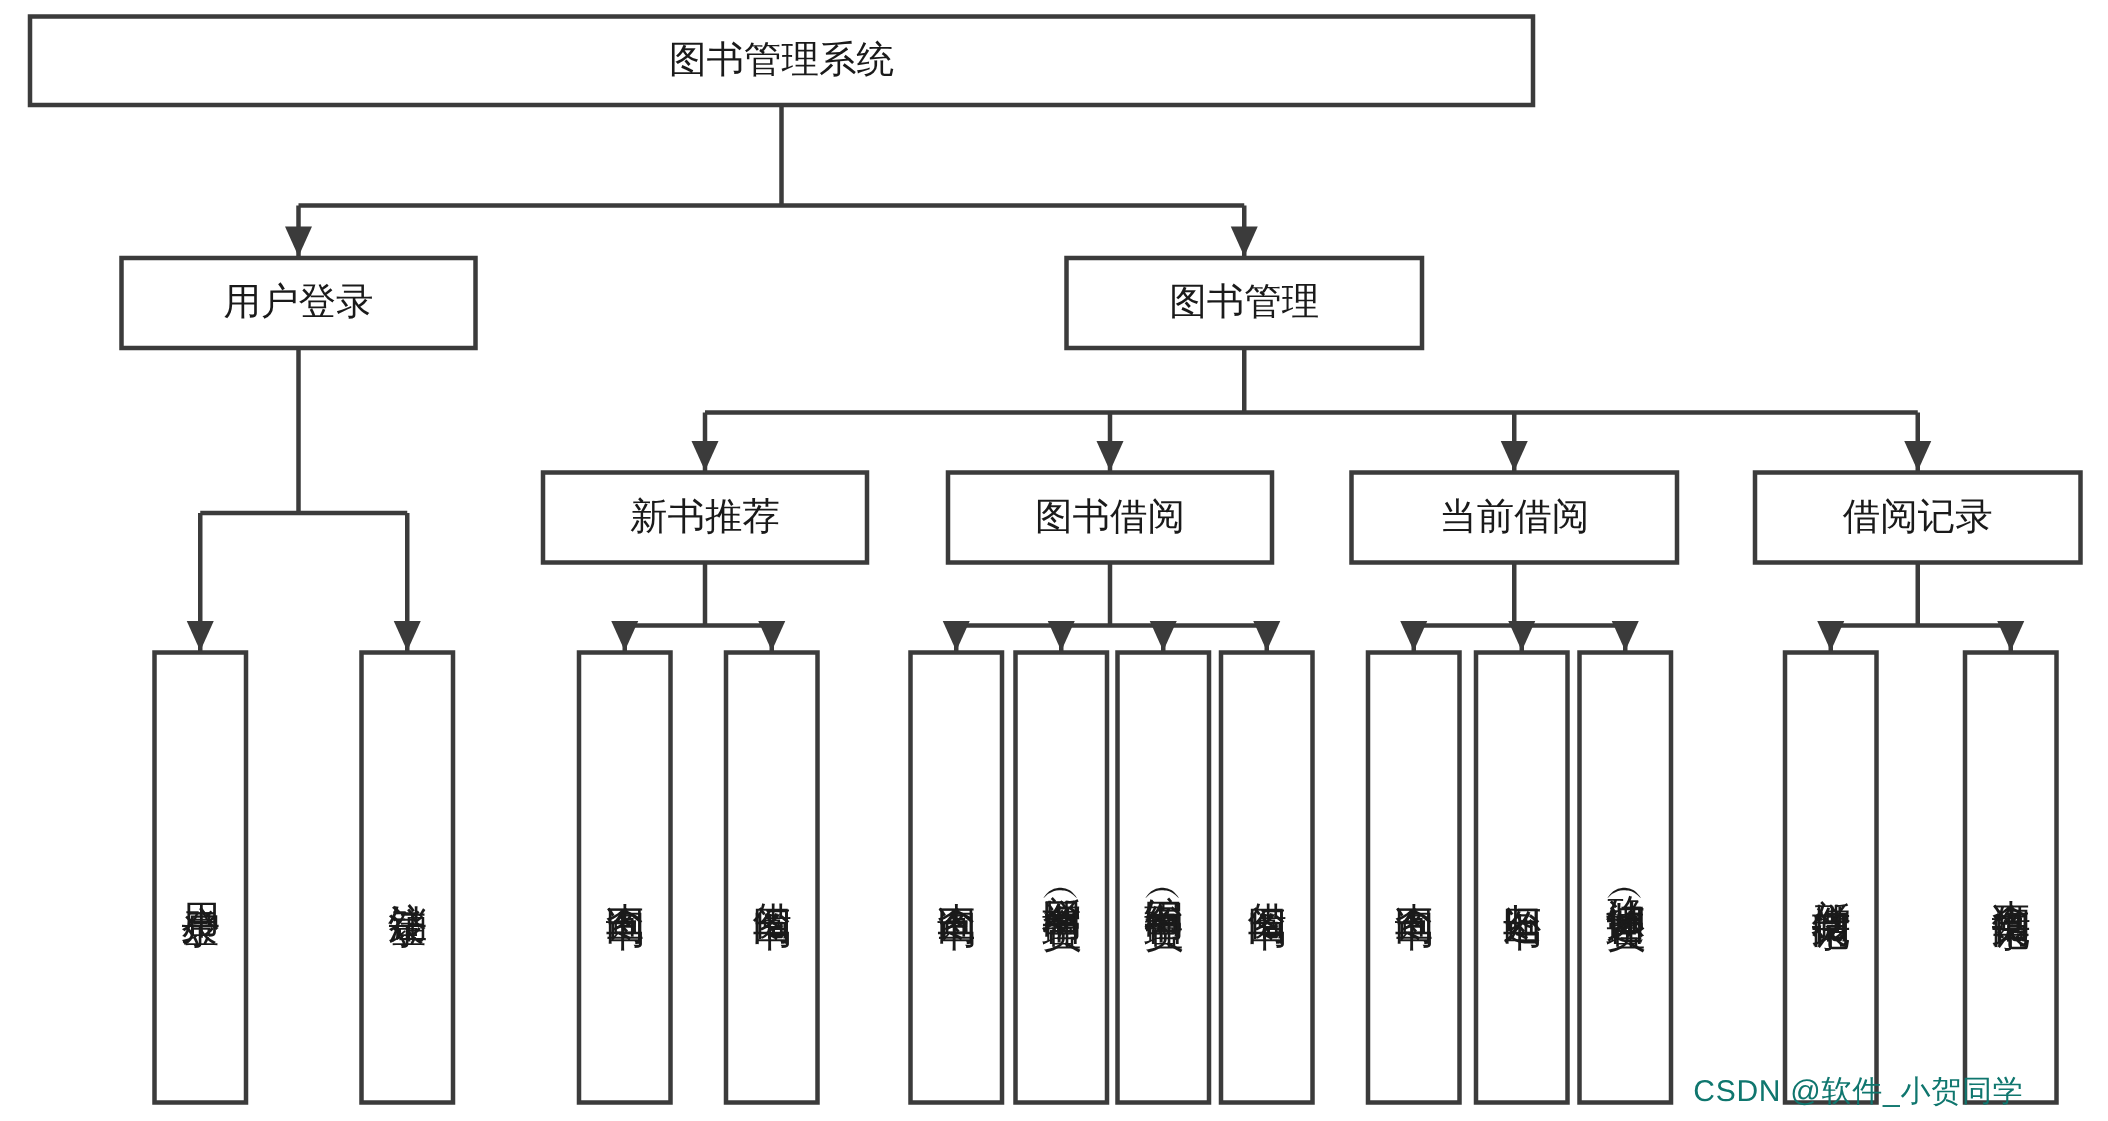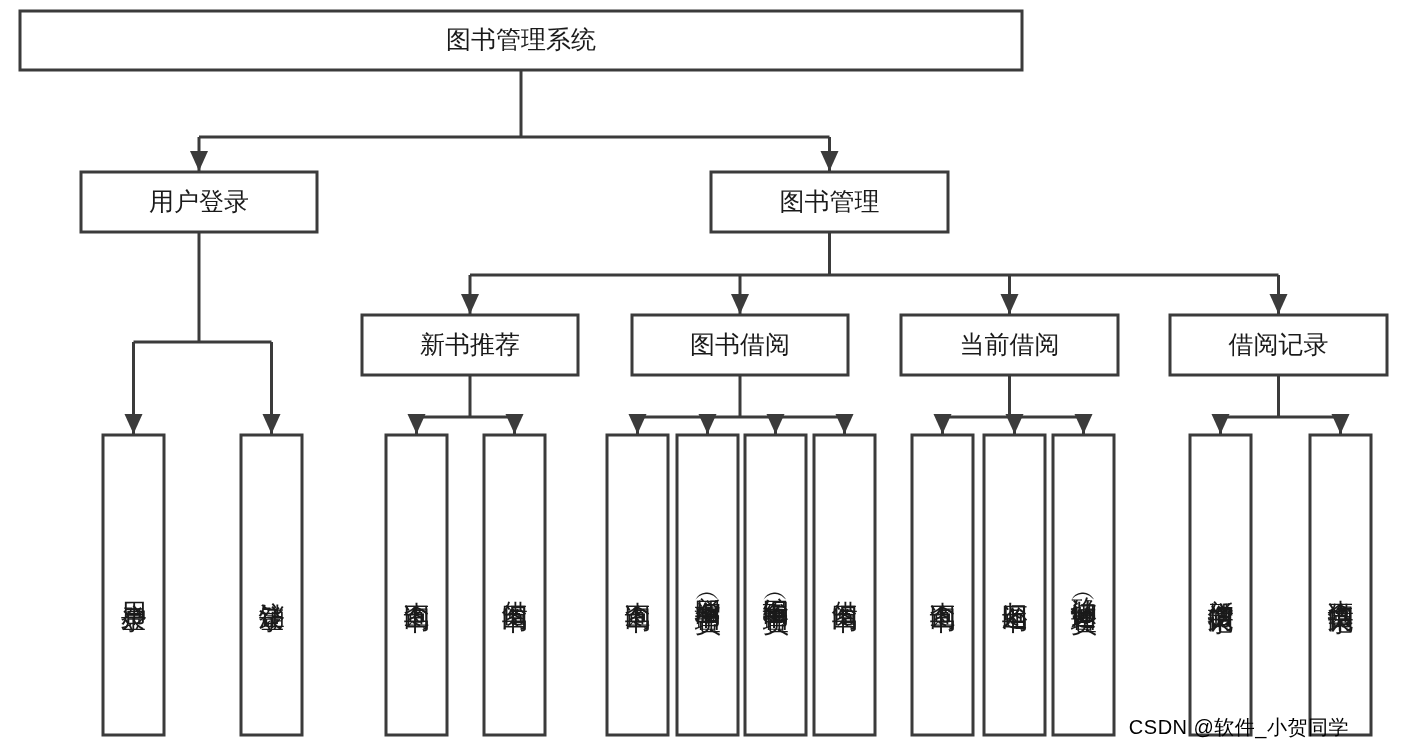--- a/index.html
+++ b/index.html
@@ -33,21 +33,21 @@
     justify-content:center;
     white-space:nowrap;
     pointer-events:none;
   }
   .watermark{
     position:absolute;
     right:8px;
     bottom:6px;
     font-family:"Liberation Sans","DejaVu Sans",sans-serif;
     font-size:20px;
-    color:#000000;
+    color:#0f766e;
     white-space:nowrap;
     letter-spacing:0.5px;
   }
 </style>
 </head>
 <body>
 
 <div id="stage">
 
   <svg class="diagram" viewBox="0 0 1405 747">

